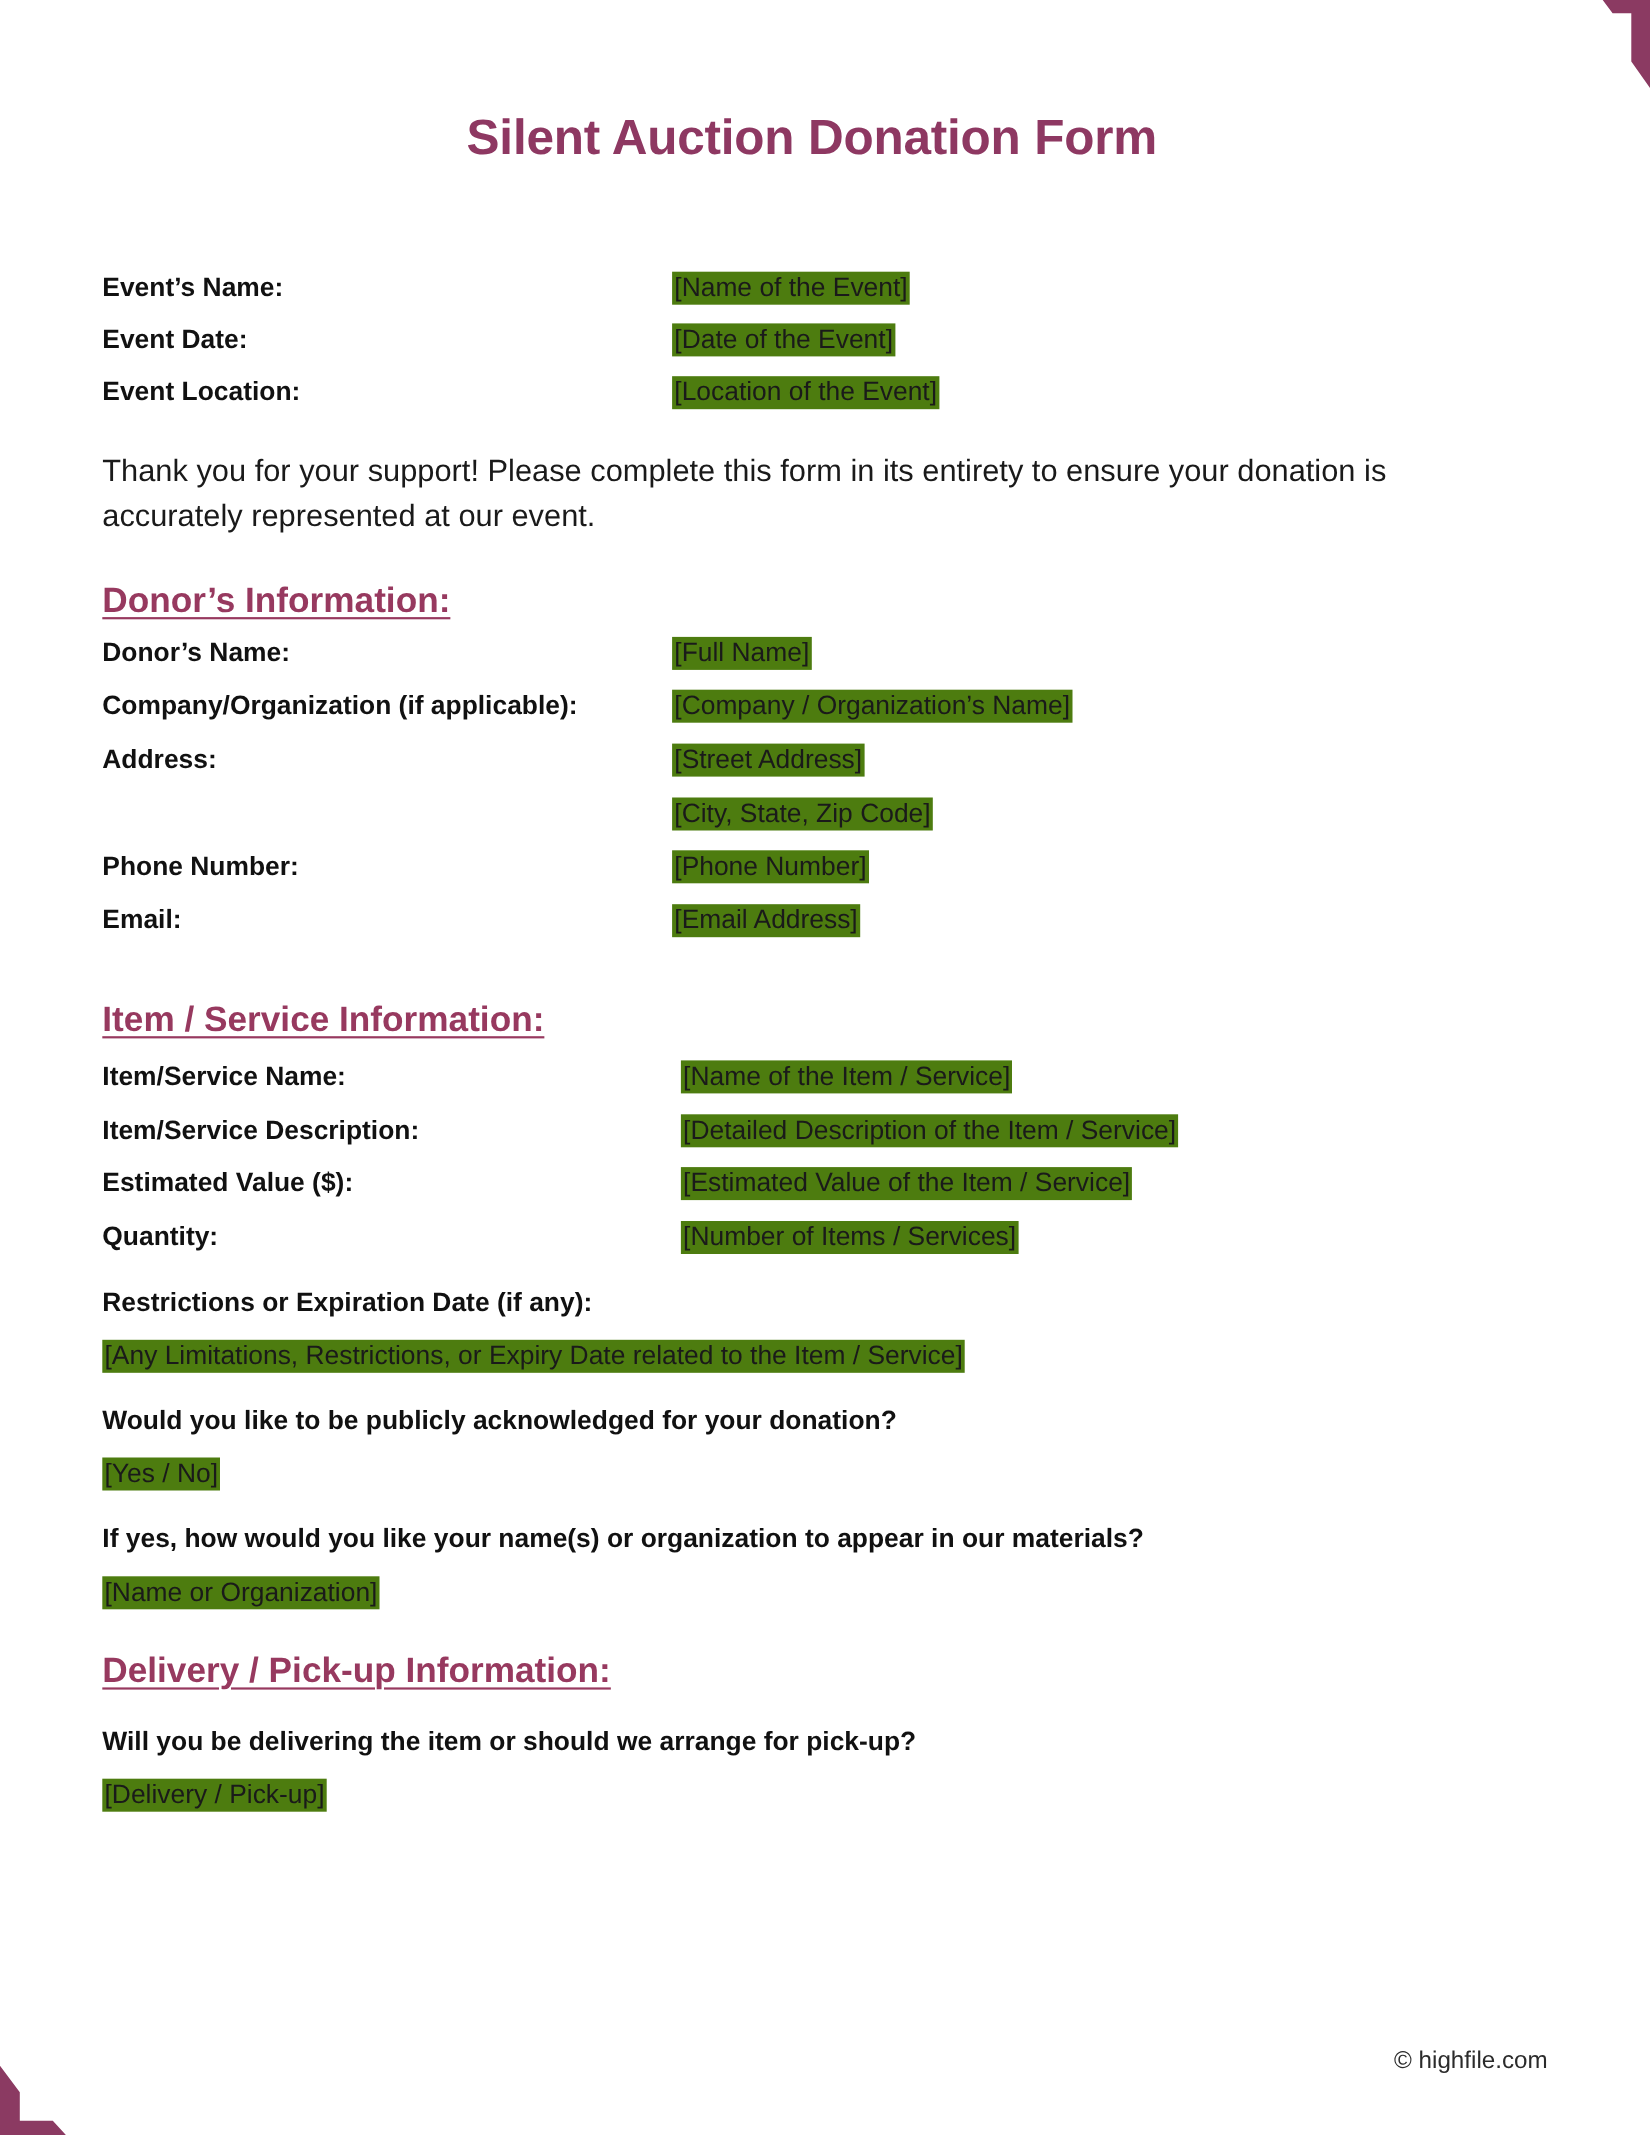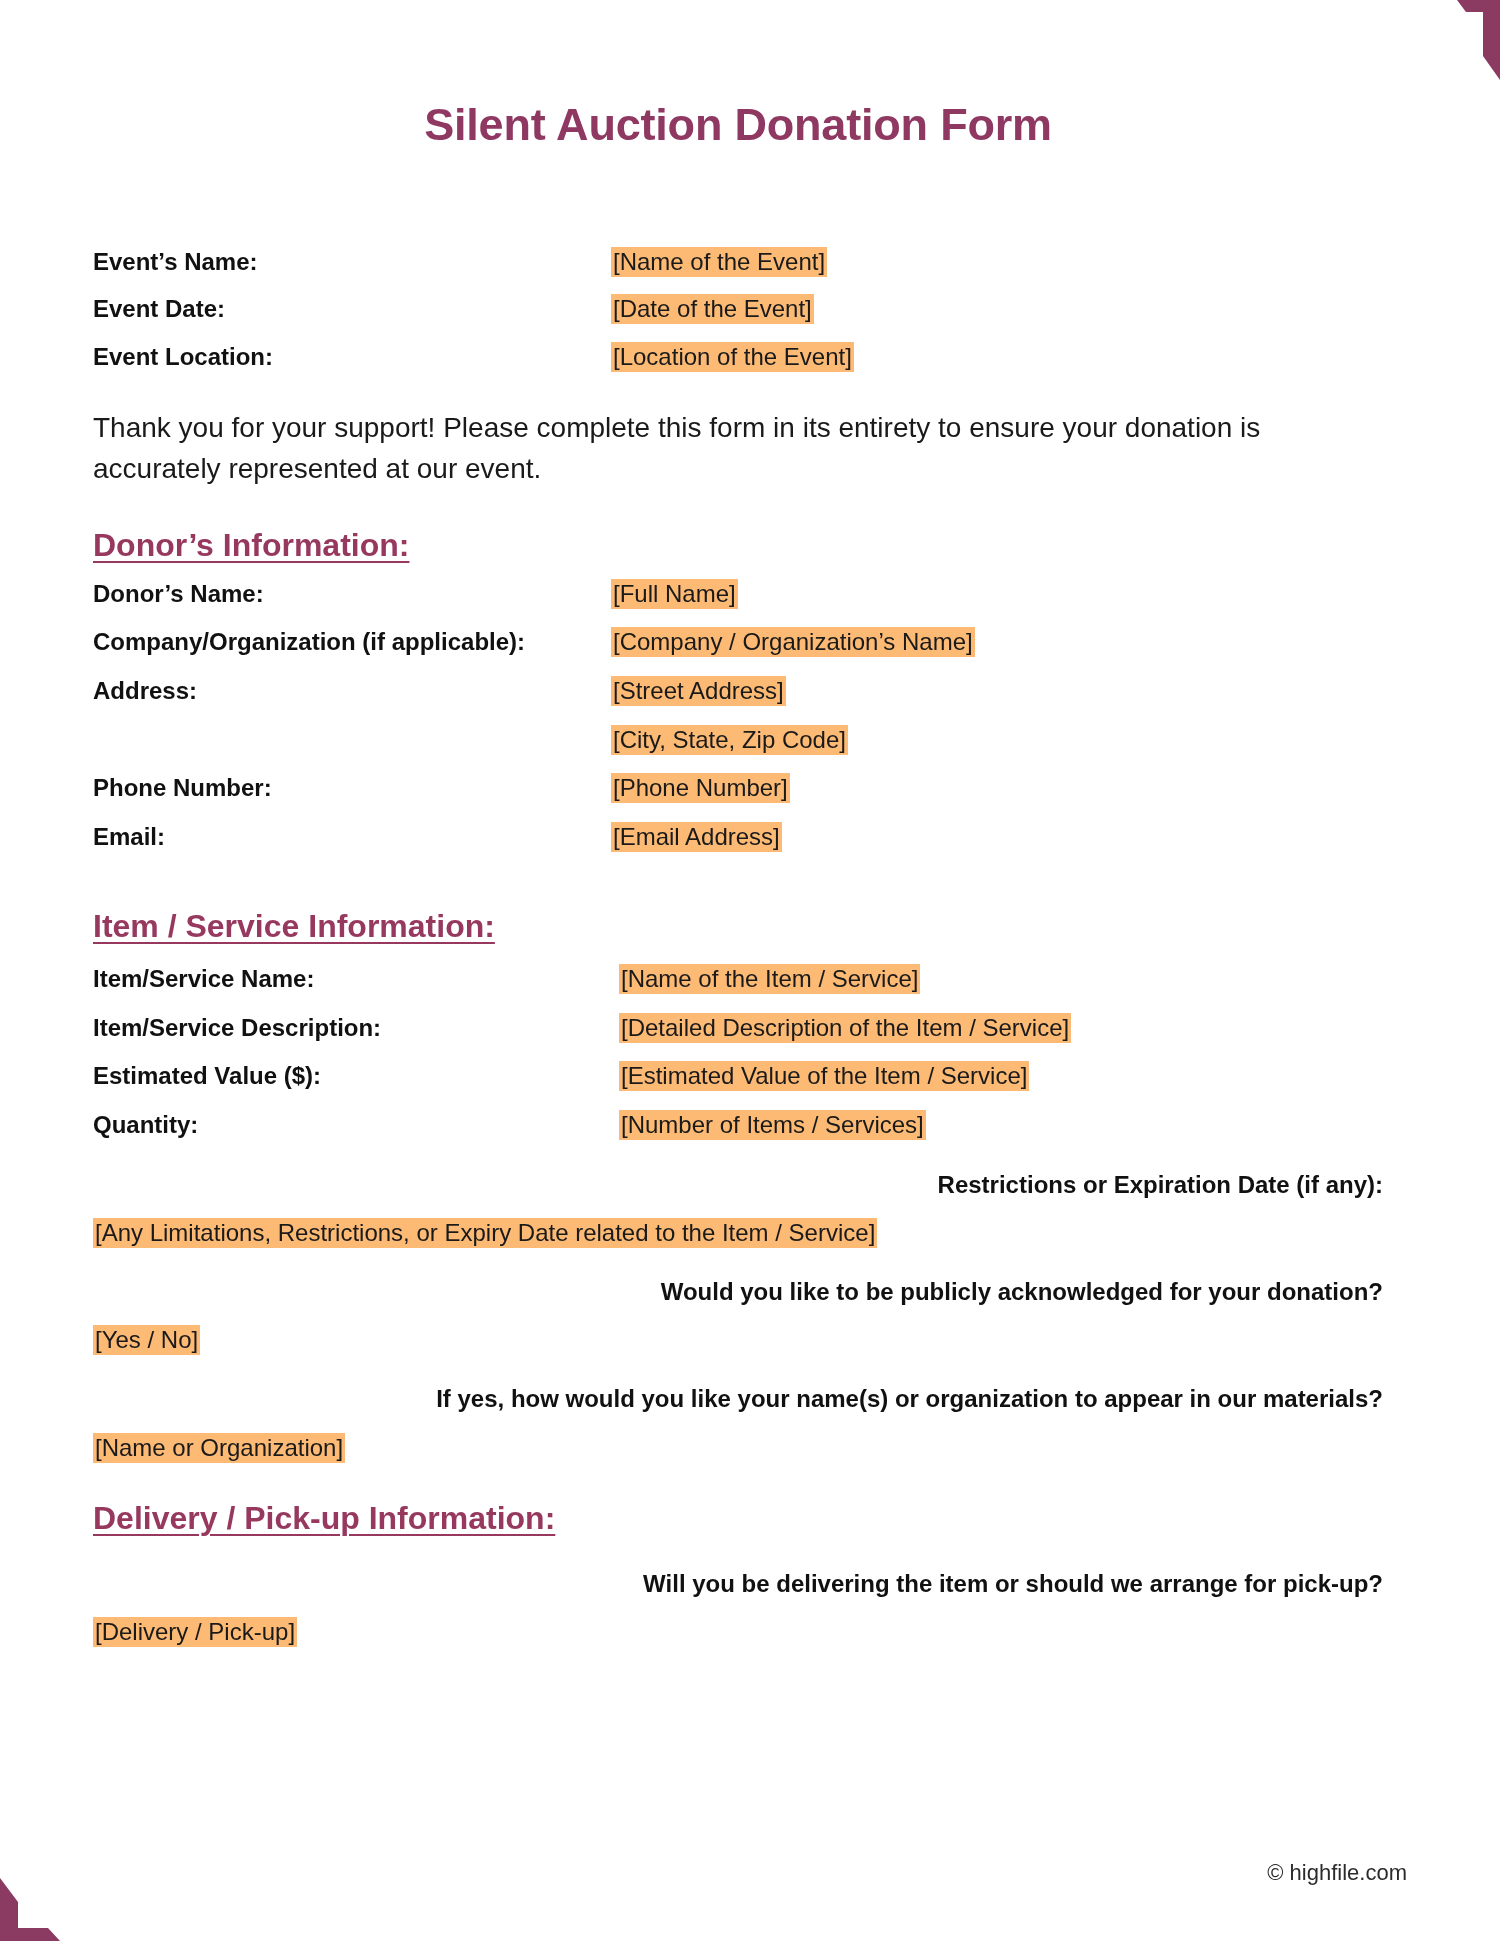--- a/index.html
+++ b/index.html
@@ -77,21 +77,21 @@
     color: #111111;
     flex: 0 0 502px;
     line-height: 1.28;
   }
   .fvalue {
     font-size: 24px;
     color: #1a1a1a;
     line-height: 1.28;
   }
   .hl {
-    background: #fdba74;
+    background: #4d7c0f;
     padding: 1px 2px 2px 2px;
     display: inline;
     box-decoration-break: clone;
     -webkit-box-decoration-break: clone;
   }
 
   
   .intro {
     margin: 34px 0 0 0;
     font-size: 28px;
@@ -124,21 +124,20 @@
   .item-block .flabel { flex: 0 0 510px; }
 
   
   .qgroup { margin-top: 28px; }
   .question {
     font-size: 24px;
     font-weight: bold;
     color: #111111;
     margin: 0 0 17px 0;
     line-height: 1.3;
-    text-align: right;
   }
   .answer {
     font-size: 24px;
     color: #1a1a1a;
     margin: 0;
     line-height: 1.3;
   }
 
   
   .footer {

